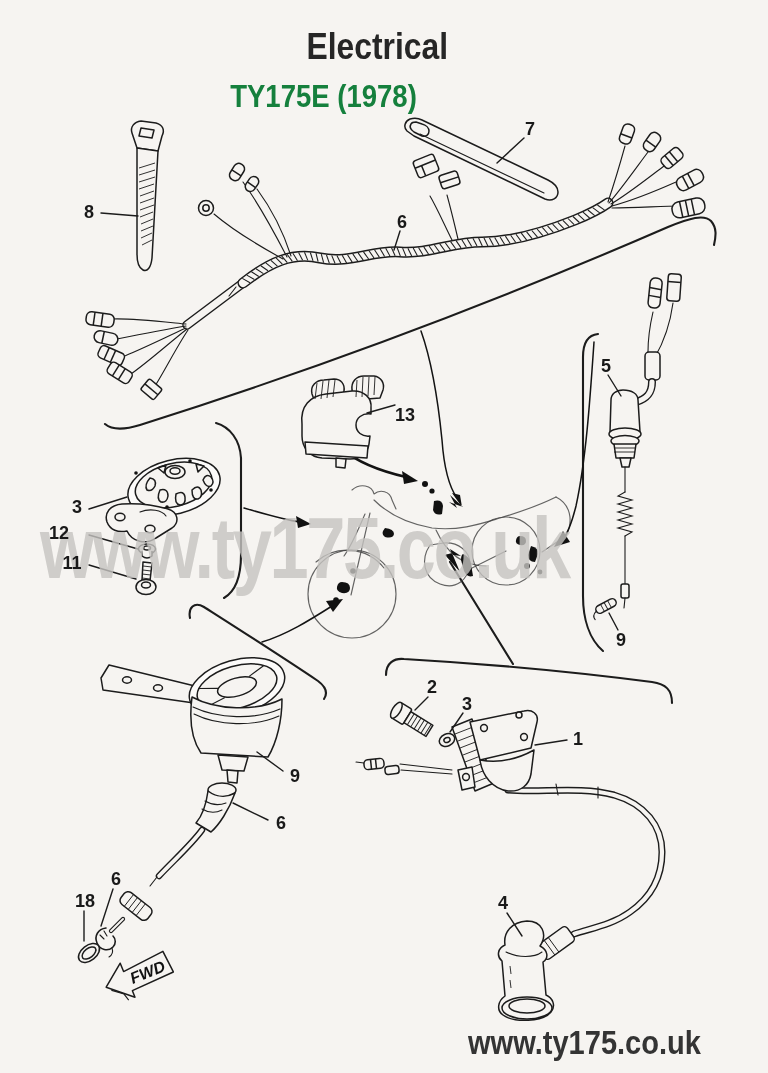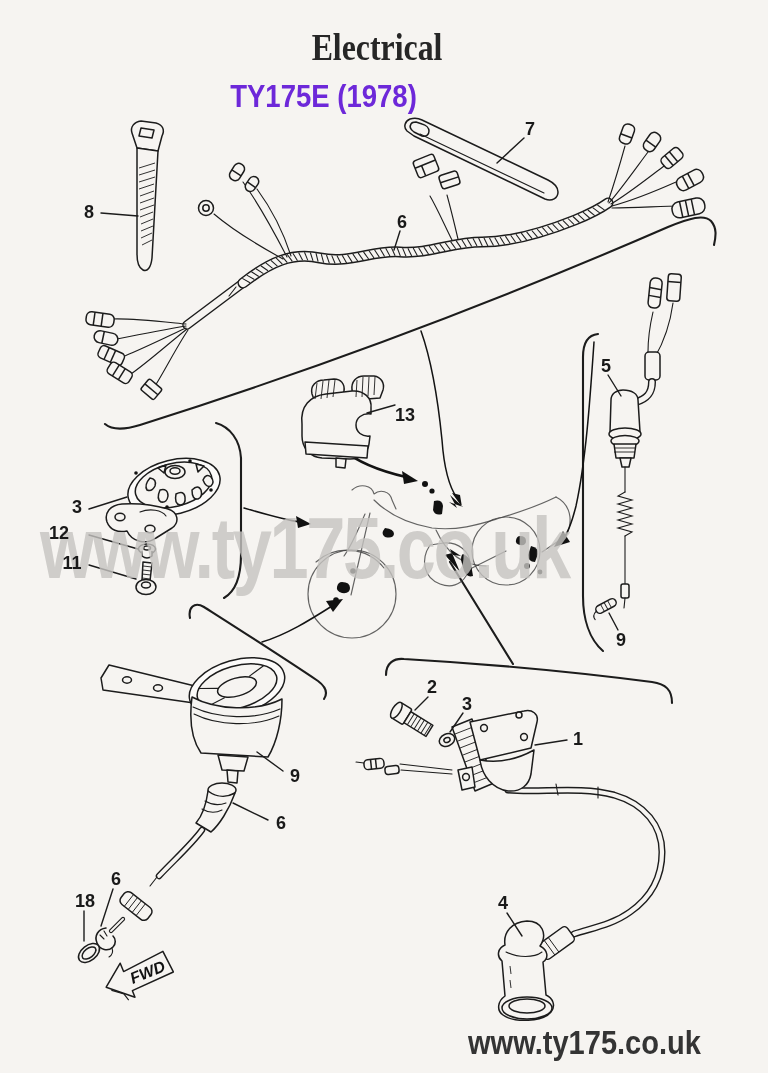--- a/index.html
+++ b/index.html
@@ -4,25 +4,25 @@
 <style>
   html,body{margin:0;padding:0;background:#e8e6e2;}
   #page{
     position:relative;width:768px;height:1073px;overflow:hidden;
     background:#f6f4f1;
     font-family:"Liberation Sans",sans-serif;
   }
   .cond{display:inline-block;transform:scaleX(.86);transform-origin:center;}
   #title{
     position:absolute;top:26px;left:0;width:754px;text-align:center;
-    font-size:37px;font-weight:bold;color:#262626;letter-spacing:0px;font-family:Liberation Serif, serif;
+    font-size:37px;font-weight:bold;color:#262626;letter-spacing:0px;
   }
   #subtitle{
     position:absolute;top:78px;left:0;width:648px;text-align:center;
-    font-size:32px;font-weight:bold;color:#6d28d9;
+    font-size:32px;font-weight:bold;color:#15803d;
   }
   #watermark{
     position:absolute;top:497px;left:40px;white-space:nowrap;
     font-size:88px;font-weight:bold;color:#c6c4c1;opacity:.8;
     transform:scaleX(.80);transform-origin:left center;letter-spacing:-3px;
     pointer-events:none;
   }
   #footer-url{
     position:absolute;top:1024px;left:468px;white-space:nowrap;
     font-size:33px;font-weight:bold;color:#343434;

